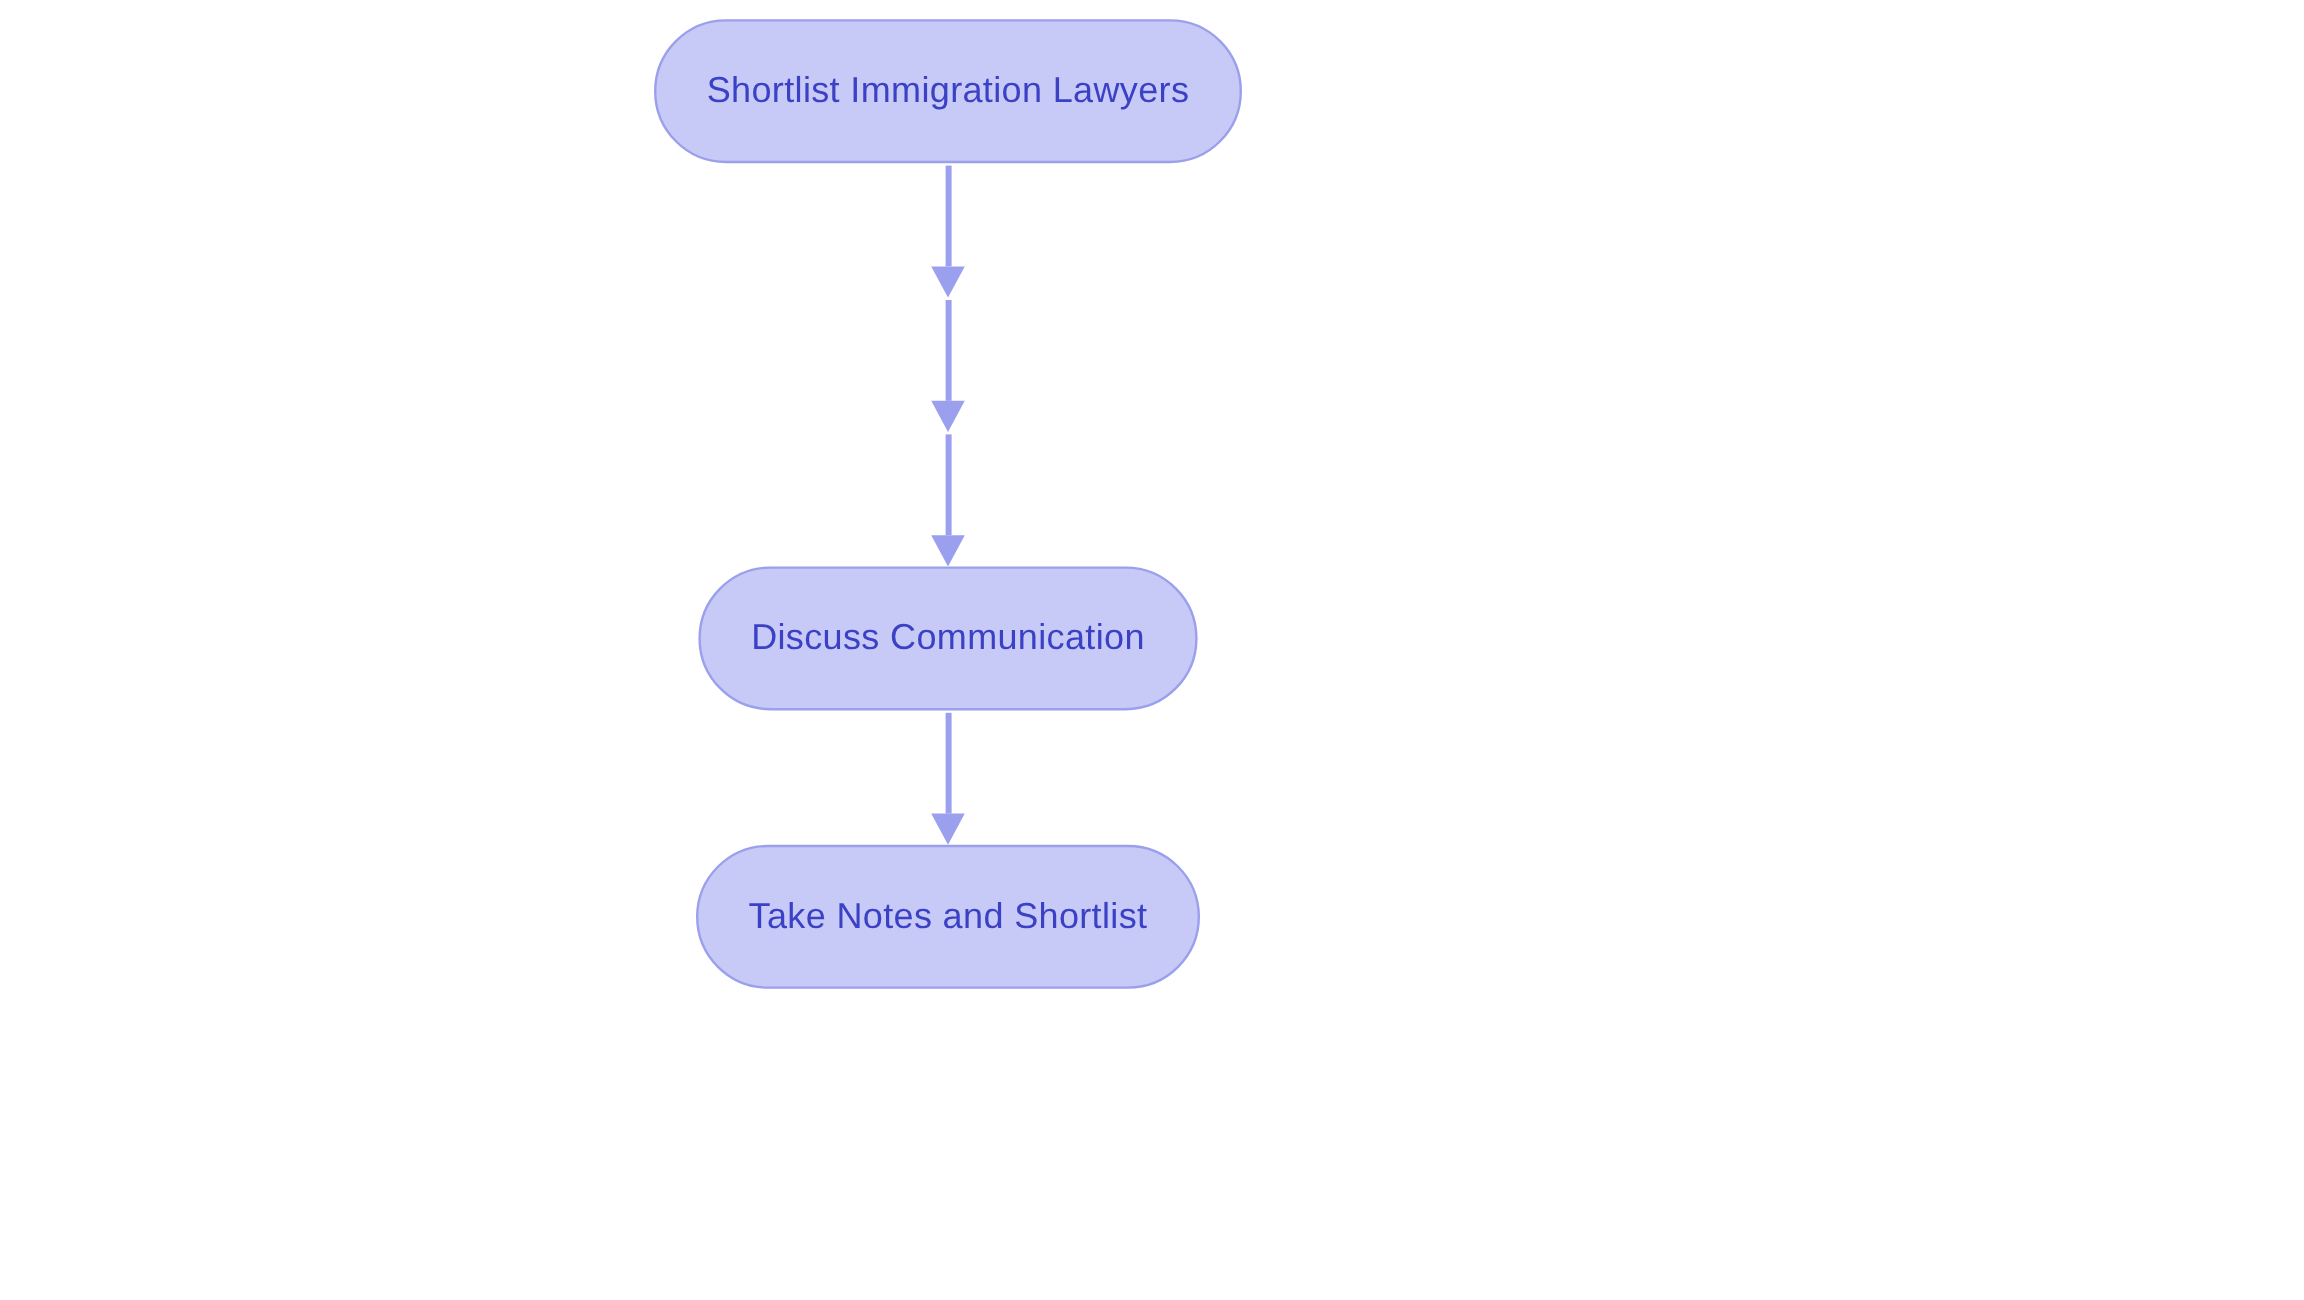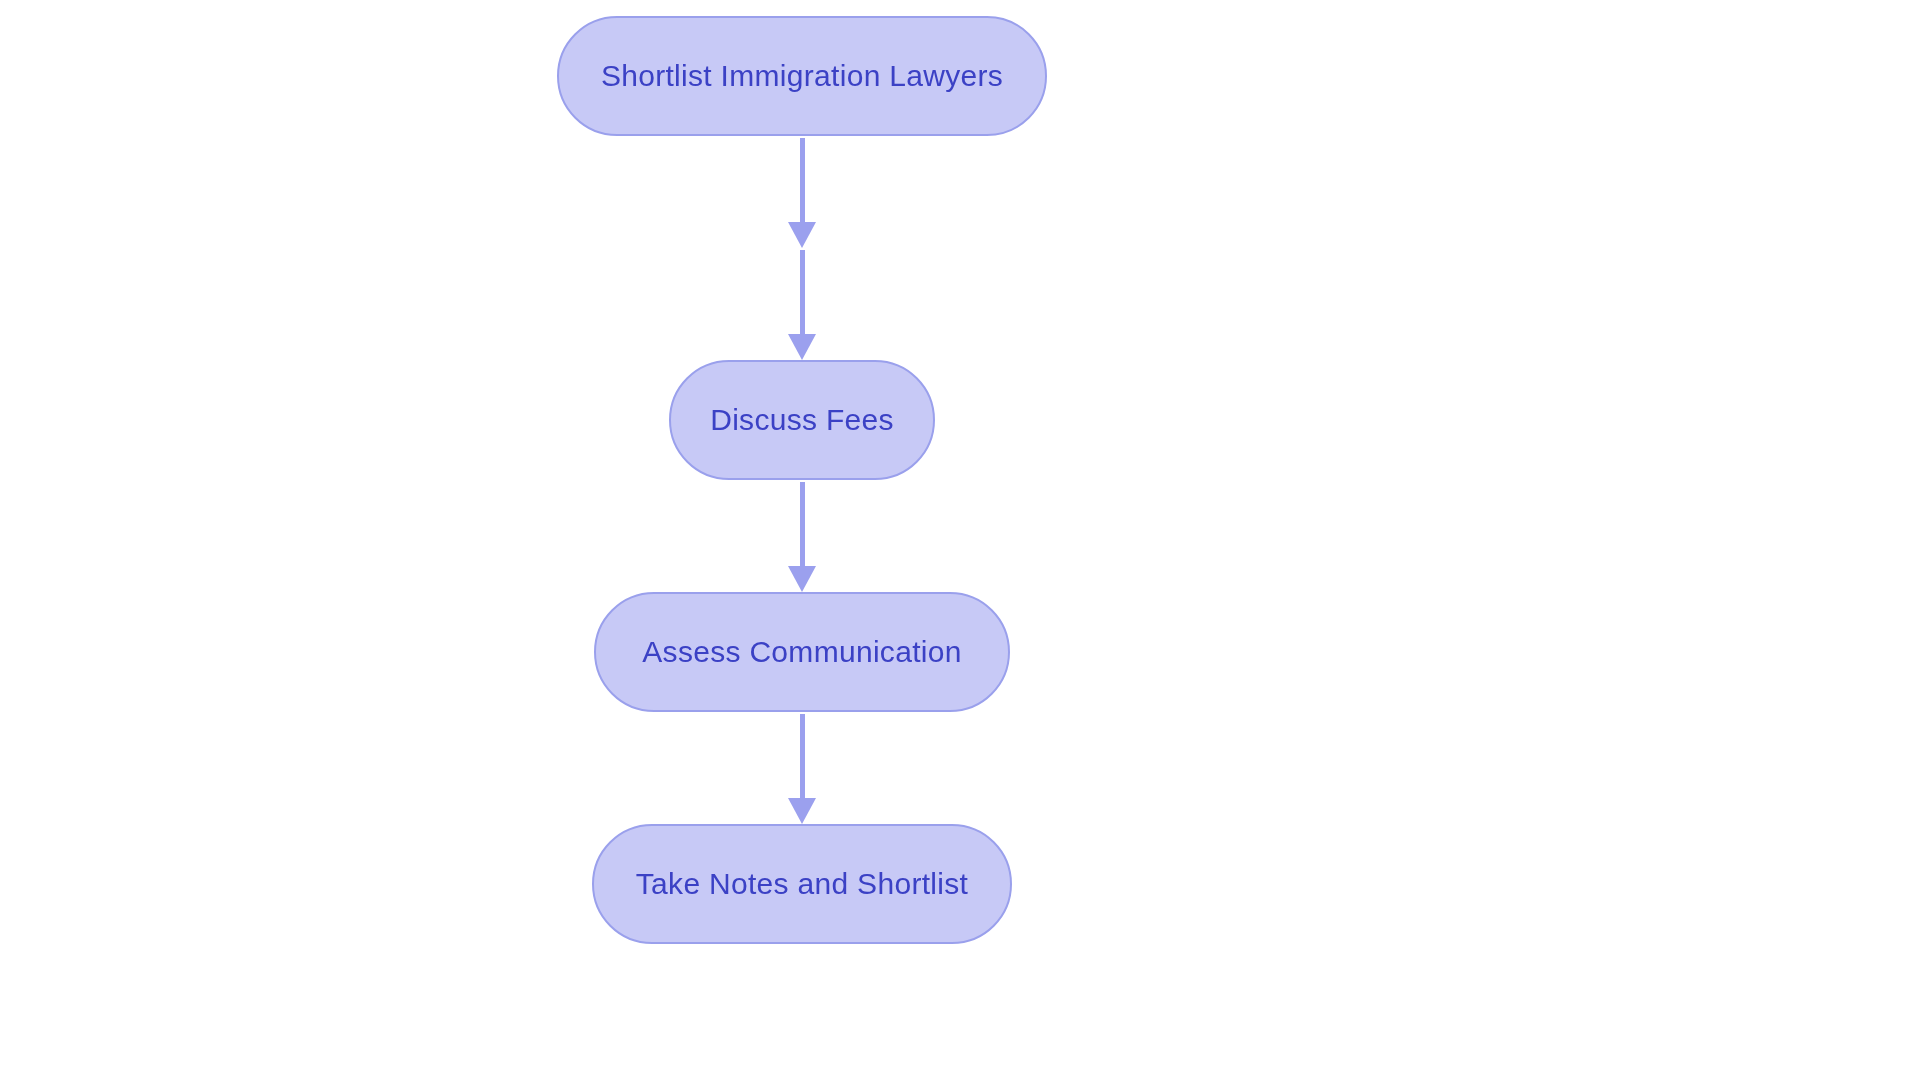--- a/index.html
+++ b/index.html
@@ -17,21 +17,20 @@
     overflow: hidden;
     font-family: "Liberation Sans", sans-serif;
   }
   .canvas {
     width: 1580px;
     height: 1083px;
     display: flex;
     flex-direction: column;
     align-items: center;
     padding-top: 16px;
-    margin-left: 12px;
   }
   .node {
     height: 120px;
     border-radius: 60px;
     background: var(--node-fill);
     border: 2px solid var(--node-border);
     display: flex;
     align-items: center;
     justify-content: center;
     flex: 0 0 auto;
@@ -77,31 +76,28 @@
     <div class="arrow-line"></div>
     <div class="arrow-head"></div>
   </div>
 
 
   <div class="arrow">
     <div class="arrow-line"></div>
     <div class="arrow-head"></div>
   </div>
 
-  <div class="node" style="width:266px">
-    <span class="node-label">Discuss Fees</span>
-  </div>
 
   <div class="arrow">
     <div class="arrow-line"></div>
     <div class="arrow-head"></div>
   </div>
 
   <div class="node" style="width:416px">
-    <span class="node-label">Assess Communication</span>
+    <span class="node-label">Discuss Communication</span>
   </div>
 
   <div class="arrow">
     <div class="arrow-line"></div>
     <div class="arrow-head"></div>
   </div>
 
   <div class="node" style="width:420px">
     <span class="node-label">Take Notes and Shortlist</span>
   </div>

